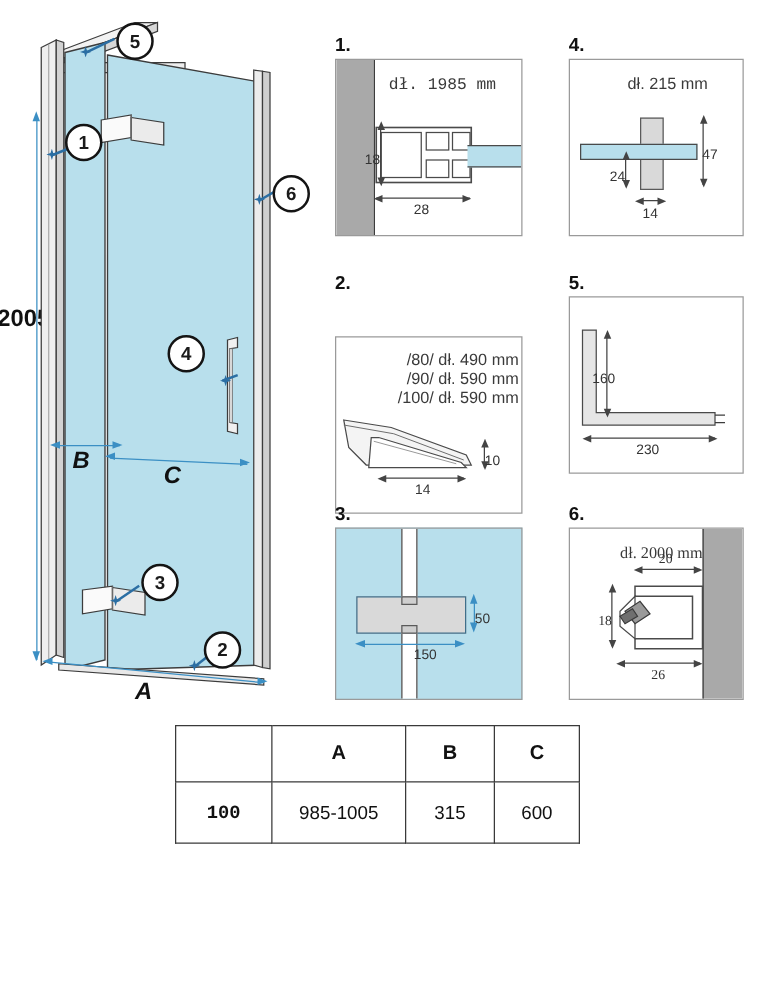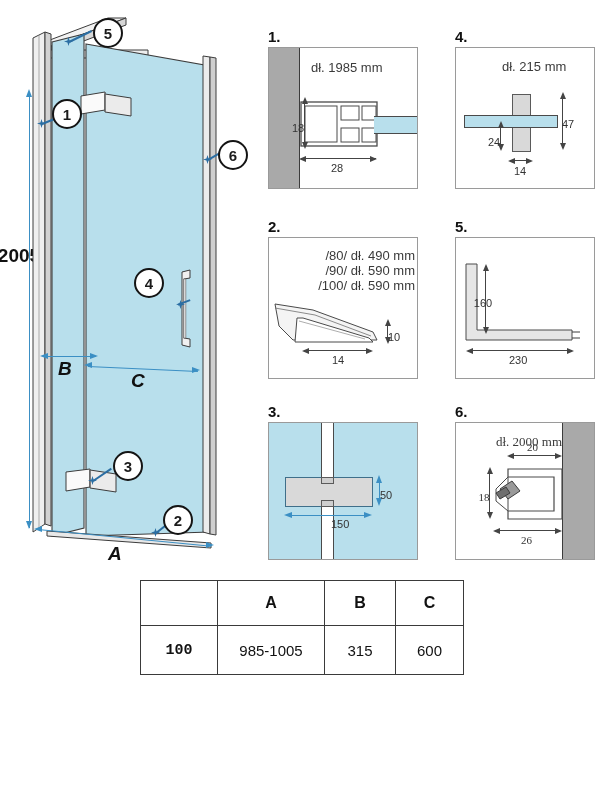--- a/index.html
+++ b/index.html
@@ -175,21 +175,21 @@
   <div class="callout abs" style="left:163px;top:505px;">
     <span>2</span>
   </div>
 </div>
 
 <div class="panel" style="left:268px;top:28px;width:150px;height:165px;">
   <div class="pnum">1.</div>
   <div class="pbox" style="width:148px;height:140px;">
     <div class="abs wall" style="left:0;top:0;width:30px;height:140px;"></div>
     <div class="abs ln" style="left:30px;top:0;width:1.4px;height:140px;"></div>
-    <div class="ptitle" style="left:42px;top:12px;">dł. 1985 mm</div>
+    <div class="ptitle" style="left:42px;top:12px;font-family:Liberation Mono, monospace;">dł. 1985 mm</div>
 
     <svg class="abs" style="left:31px;top:52px;" width="82" height="50" viewBox="0 0 82 50">
       <rect x="1" y="2" width="76" height="44" fill="#fff" stroke="#4a4a4a" stroke-width="1.3"></rect>
       <rect x="5" y="6" width="32" height="36" fill="#fff" stroke="#4a4a4a" stroke-width="1"></rect>
       <rect x="41" y="6" width="18" height="14" fill="#fff" stroke="#4a4a4a" stroke-width="1"></rect>
       <rect x="41" y="28" width="18" height="14" fill="#fff" stroke="#4a4a4a" stroke-width="1"></rect>
       <rect x="62" y="6" width="14" height="14" fill="#fff" stroke="#4a4a4a" stroke-width="1"></rect>
       <rect x="62" y="28" width="14" height="14" fill="#fff" stroke="#4a4a4a" stroke-width="1"></rect>
     </svg>
     <div class="abs glass" style="left:105px;top:68px;width:43px;height:16px;border-top:1px solid #4a4a4a;border-bottom:1px solid #4a4a4a;"></div>
@@ -233,21 +233,21 @@
 
     <div class="dimk" style="left:55px;top:112px;width:19px;height:1.2px;"></div>
     <div class="ar ark-l" style="left:52px;top:109.5px;"></div>
     <div class="ar ark-r" style="left:70px;top:109.5px;"></div>
     <div class="abs dimtxt" style="left:58px;top:117px;">14</div>
   </div>
 </div>
 
 <div class="panel" style="left:268px;top:218px;width:150px;height:165px;">
   <div class="pnum">2.</div>
-  <div class="pbox" style="width:148px;height:140px;">
+  <div class="pbox" style="width:148px;height:140px;margin-top:32px;">
     <div class="abs" style="left:6px;top:10px;width:140px;text-align:right;line-height:15px;">
       <div class="ptitle" style="position:static;display:block;">/80/ dł. 490 mm</div>
       <div class="ptitle" style="position:static;display:block;">/90/ dł. 590 mm</div>
       <div class="ptitle" style="position:static;display:block;">/100/ dł. 590 mm</div>
     </div>
 
     <svg class="abs" style="left:4px;top:58px;" width="112" height="50" viewBox="0 0 112 50">
       <path d="M2,8 L40,14 L100,36 L104,44 L20,44 L6,30 Z" fill="#f4f4f4" stroke="#4a4a4a" stroke-width="1"></path>
       <path d="M2,12 L42,19 L98,40" fill="none" stroke="#6e6e6e" stroke-width="0.8"></path>
       <path d="M24,22 L30,22 L96,42 L100,46 L22,46 Z" fill="#fff" stroke="#4a4a4a" stroke-width="1"></path>

